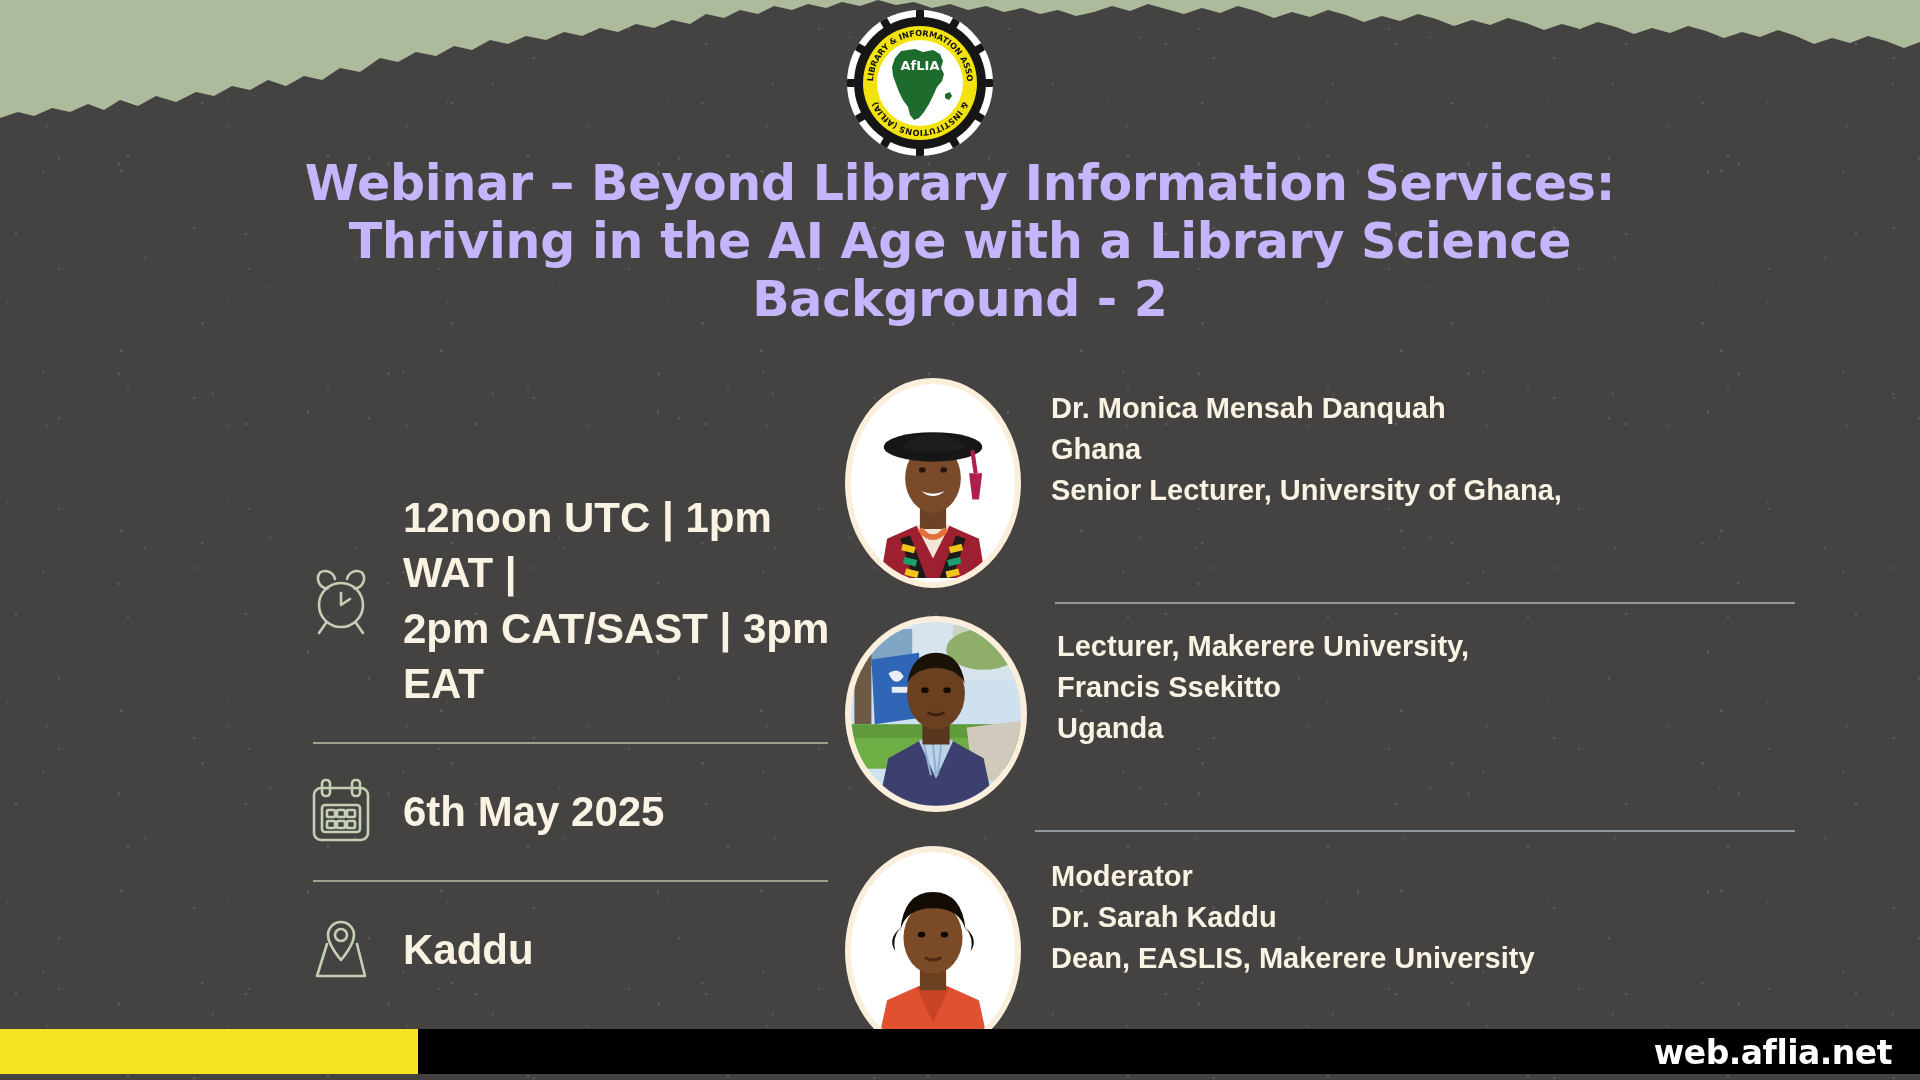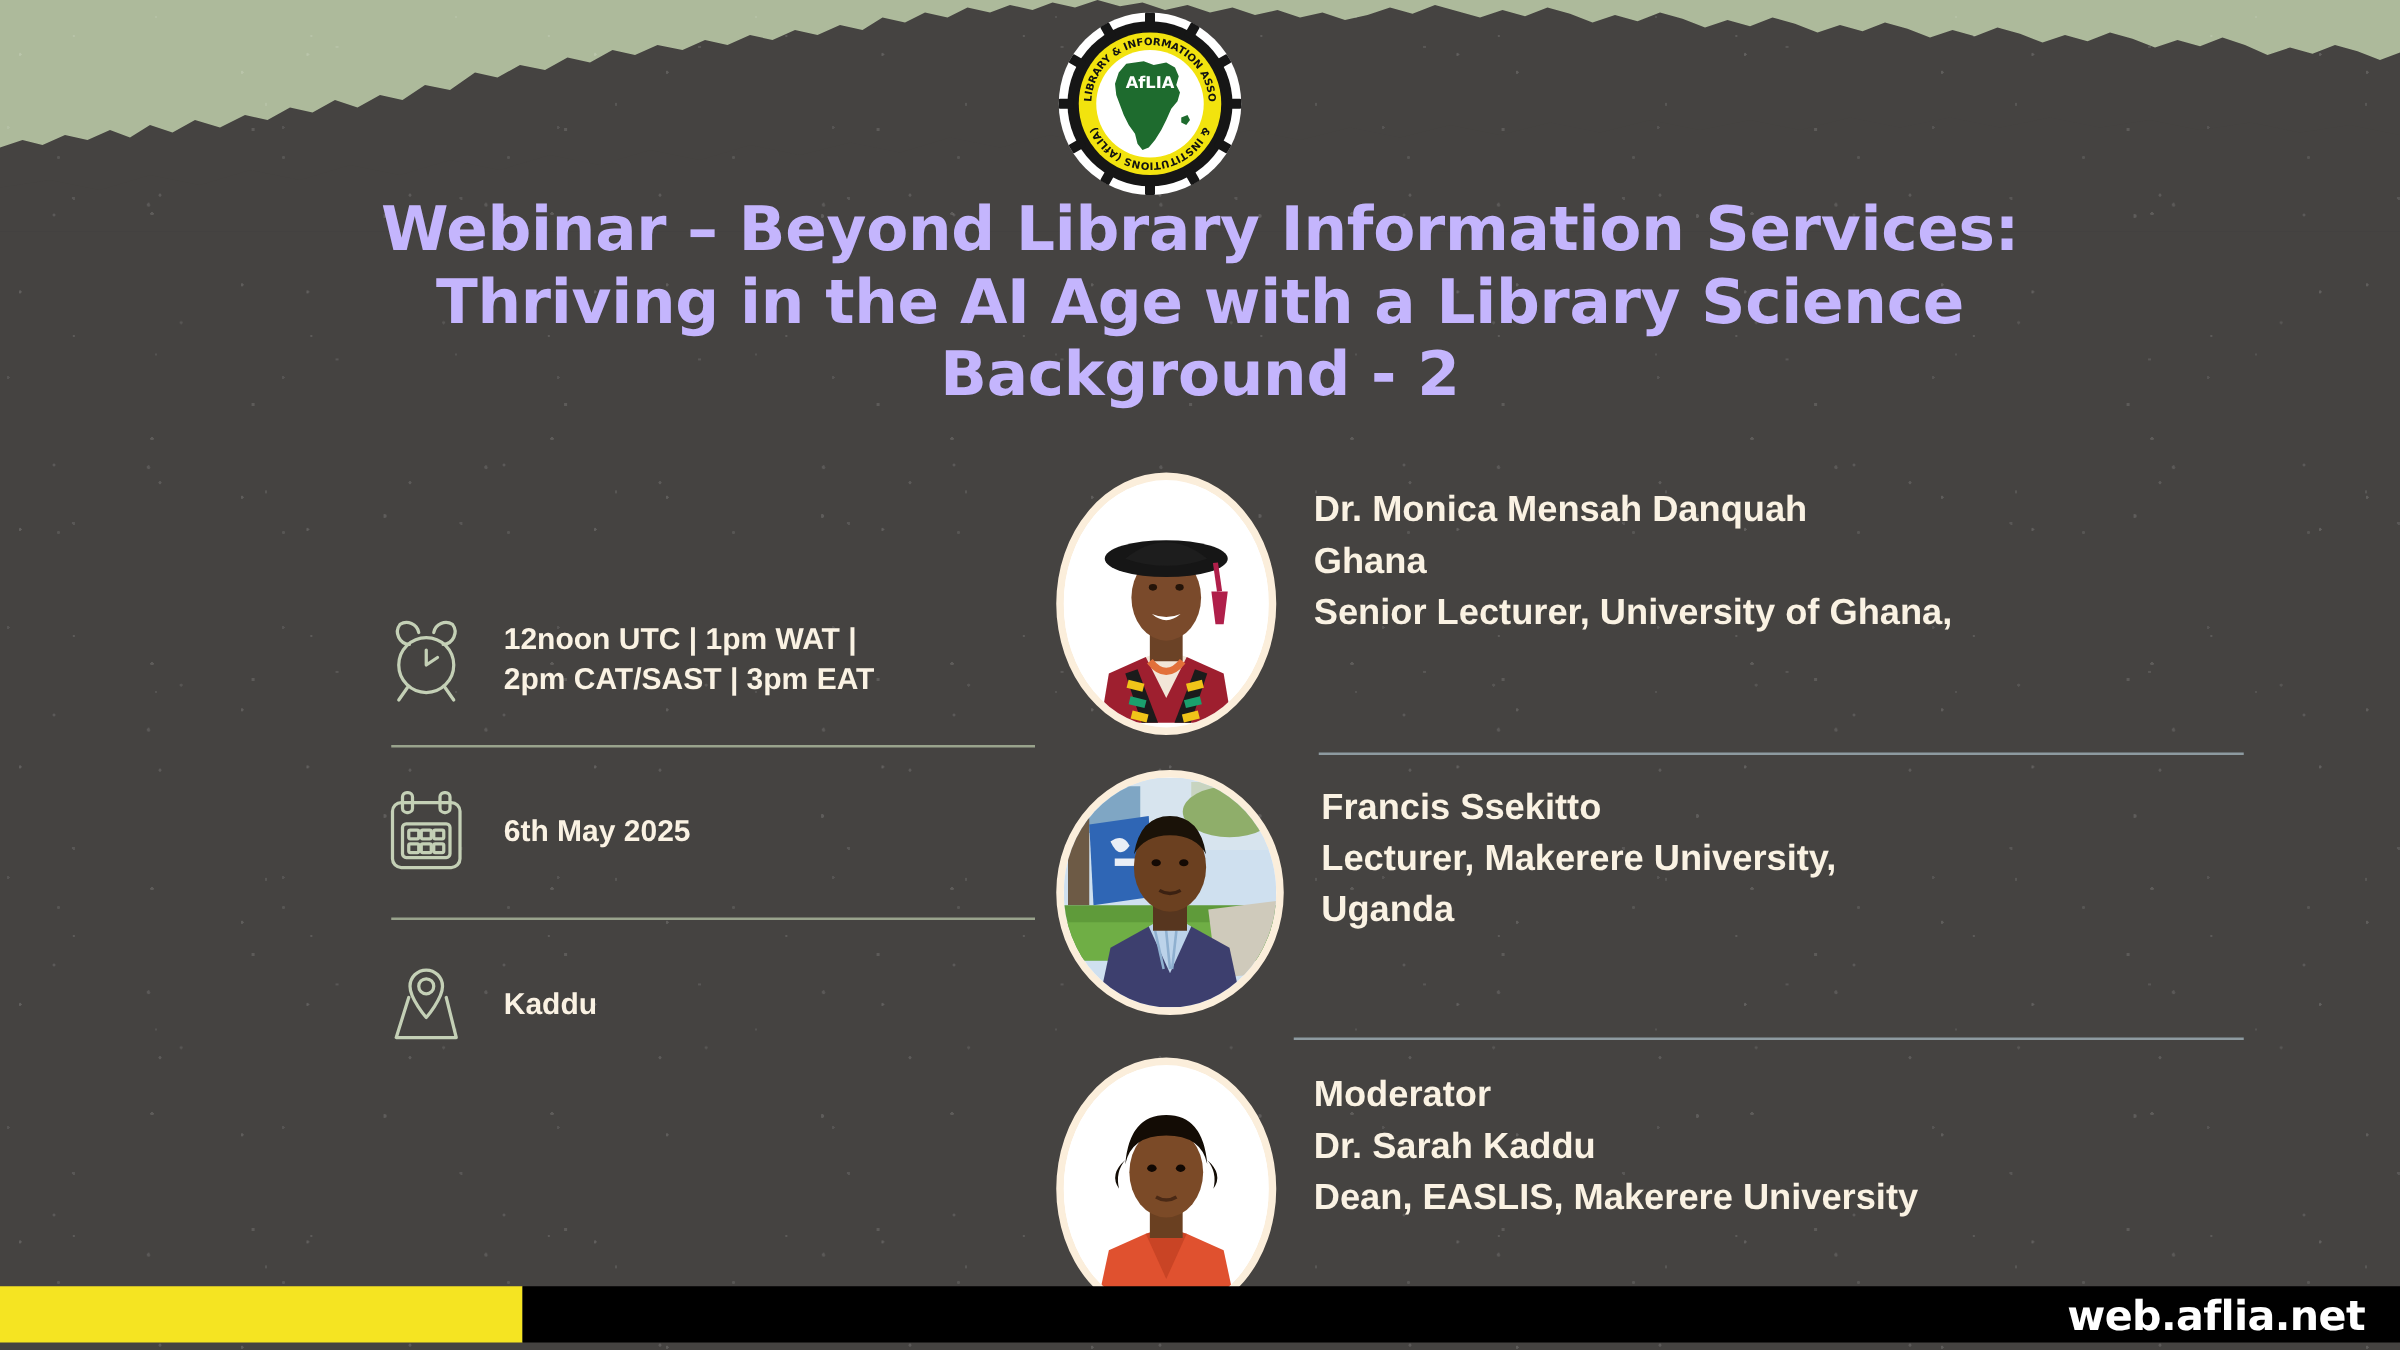--- a/index.html
+++ b/index.html
@@ -59,21 +59,21 @@
     font-family:"DejaVu Sans", sans-serif;
   }
   .title .ln { display:block; }
 
   
   .info-col { position:absolute; left:305px; top:490px; width:560px; }
   .info-row { display:flex; align-items:center; gap:26px; }
   .info-row .ic { flex:0 0 auto; width:72px; height:76px; }
   .info-row .ic svg { display:block; width:72px; height:76px; }
   .info-txt {
-    color:#faf2e3; font-size:24px; font-weight:700; line-height:1.32;
+    color:#faf2e3; font-size:42px; font-weight:700; line-height:1.32;
     font-family:"Liberation Sans", sans-serif;
   }
   .hr-left {
     height:2px; background:#a8b49a; opacity:.85;
     margin:30px 0 30px 8px;
   }
   .hr-left.w1 { width:515px; }
   .hr-left.w2 { width:515px; }
 
   
@@ -329,22 +329,22 @@
 
         <ellipse cx="50" cy="42" rx="17" ry="21" fill="#6b4020"></ellipse>
 
         <path d="M33 36 q3 -18 17 -18 q14 0 17 18 q-5 -9 -17 -9 q-12 0 -17 9 z" fill="#1a1208"></path>
         <ellipse cx="43.5" cy="40" rx="2.2" ry="1.7" fill="#140a04"></ellipse>
         <ellipse cx="56.5" cy="40" rx="2.2" ry="1.7" fill="#140a04"></ellipse>
         <path d="M45 53 q5 3 10 0" stroke="#3b2112" stroke-width="1.6" fill="none"></path>
       </svg>
     </span>
     <span class="spk-text">
+      <span class="l">Lecturer, Makerere University,</span>
       <span class="l">Francis Ssekitto</span>
-      <span class="l">Lecturer, Makerere University,</span>
       <span class="l">Uganda</span>
     </span>
   </div>
 
   <div class="hr-spk b"></div>
 
   <div class="spk">
     <span class="photo">
       <svg viewBox="0 0 100 116" aria-hidden="true">
         <rect width="100" height="116" fill="#ffffff"></rect>

